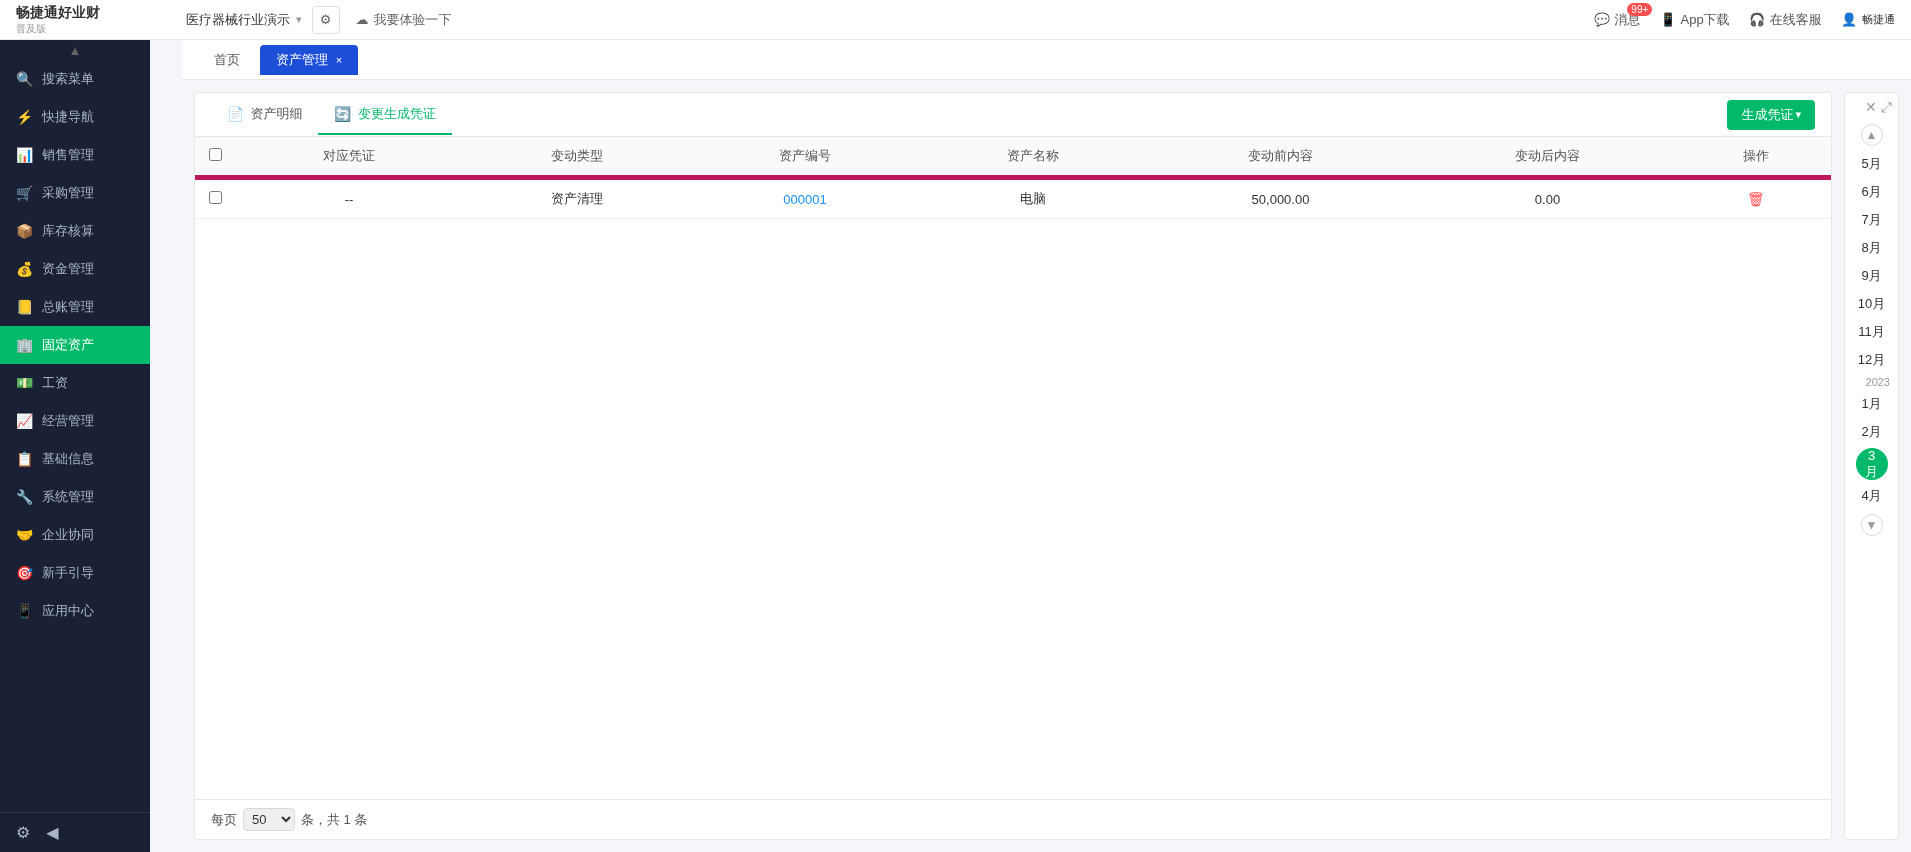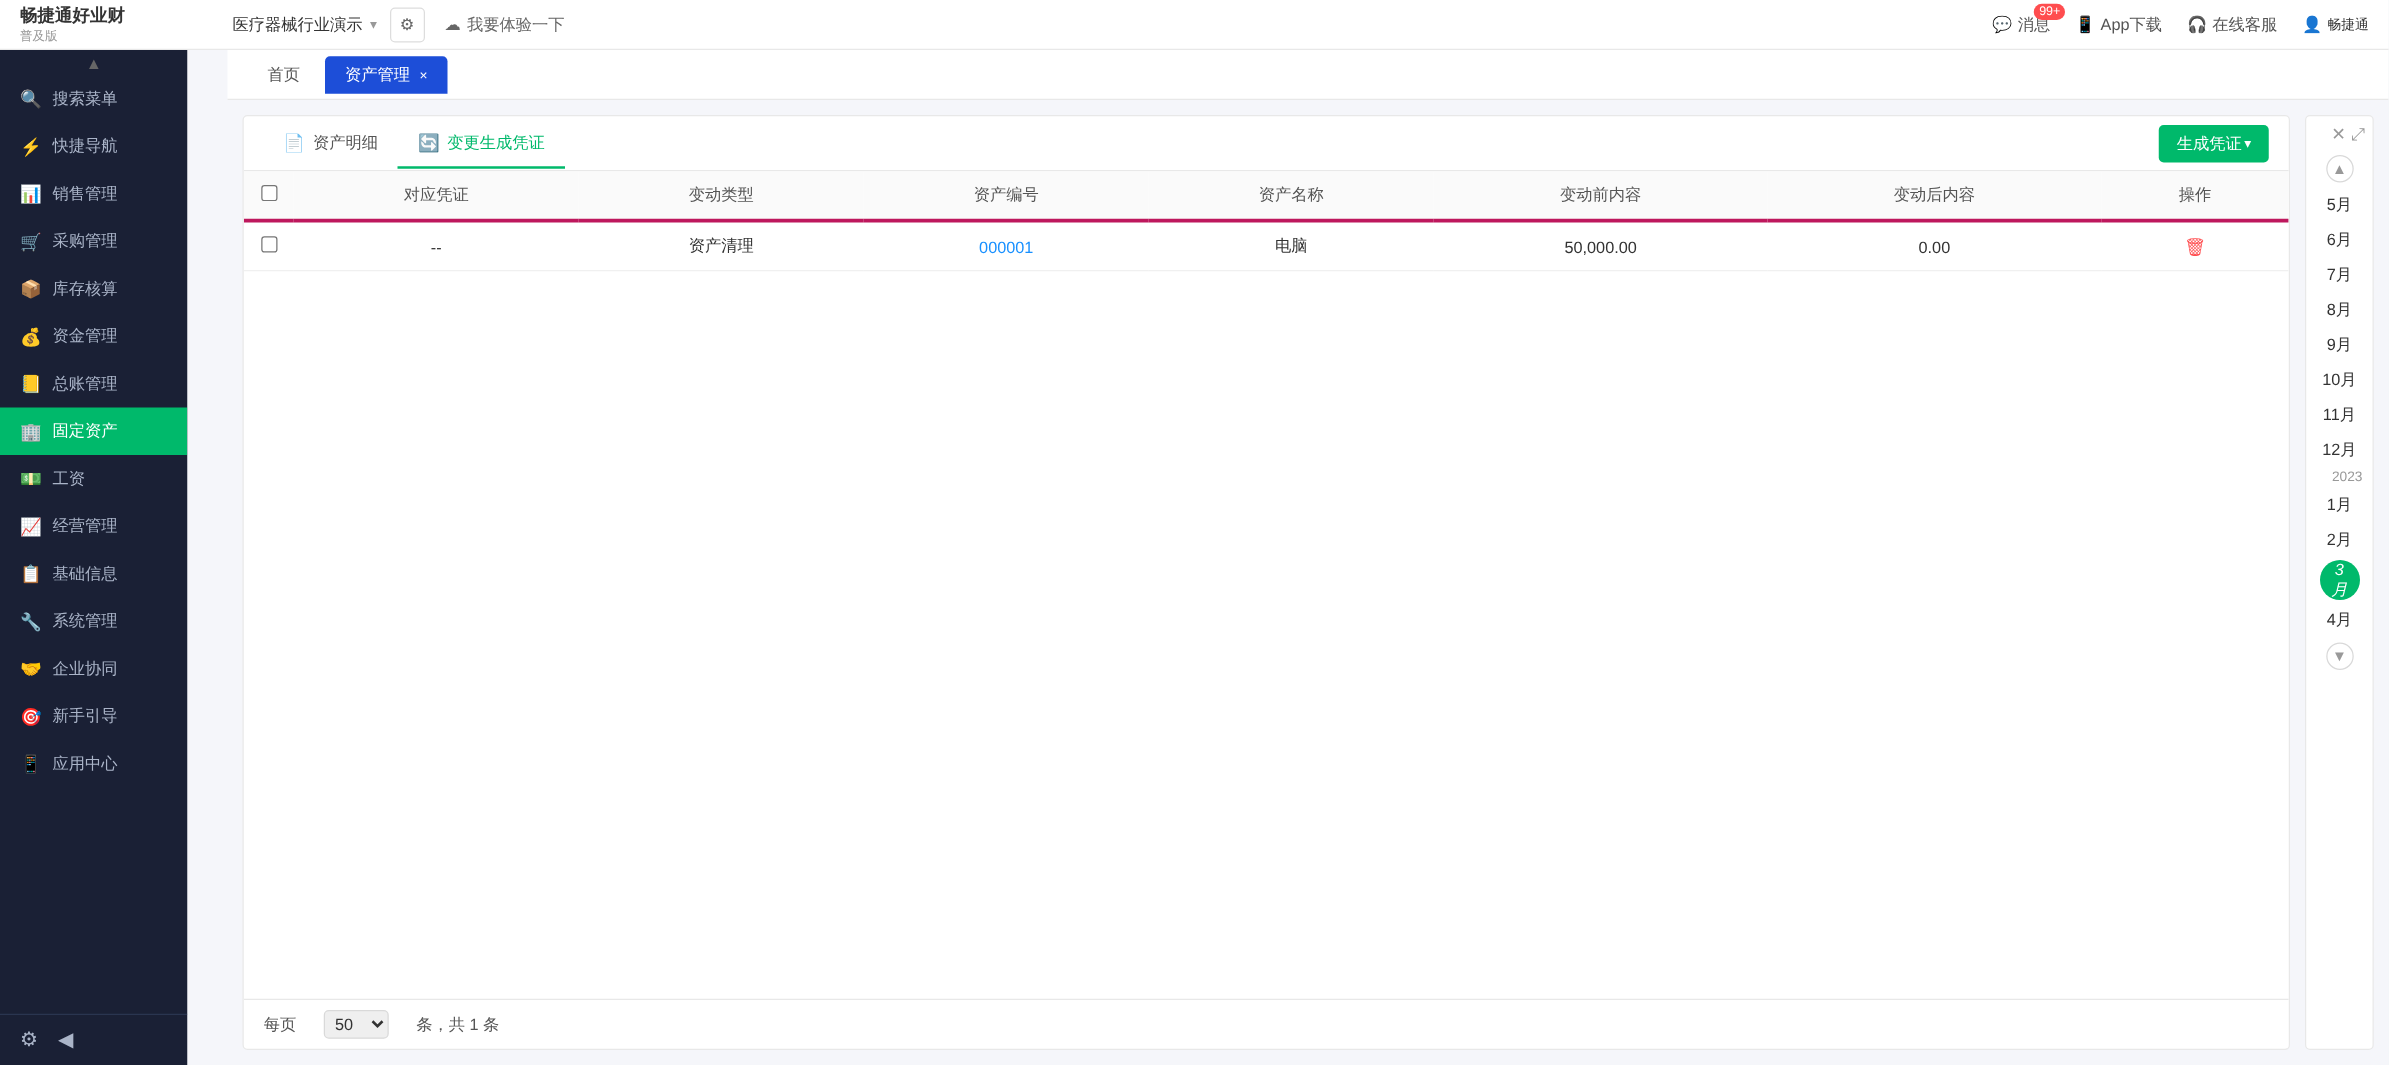--- a/index.html
+++ b/index.html
@@ -231,21 +231,21 @@
       border-collapse: collapse;
     }
     thead tr {
       background: #fafafa;
     }
     th {
       padding: 10px 12px;
       text-align: center;
       font-weight: normal;
       color: #555;
-      border-bottom: 3px solid #be185d;
+      border-bottom: 5px solid #be185d;
       font-size: 13px;
       white-space: nowrap;
     }
     td {
       padding: 10px 12px;
       text-align: center;
       border-bottom: 1px solid #f0f0f0;
       color: #333;
       font-size: 13px;
     }
@@ -258,21 +258,21 @@
       font-size: 14px;
     }
     .asset-code { color: #1890ff; }
 
     
     .pagination-bar {
       border-top: 1px solid #e8e8e8;
       padding: 8px 16px;
       display: flex;
       align-items: center;
-      gap: 22px;
+      gap: 6px;
       font-size: 13px;
       color: #555;
     }
     .per-page-select {
       border: 1px solid #d9d9d9;
       border-radius: 4px;
       padding: 2px 4px;
       font-size: 13px;
       color: #333;
     }
@@ -323,21 +323,20 @@
     .calendar-month.active {
       background: #00b96b;
       color: #fff;
       border-radius: 50%;
       margin: 2px auto;
       width: 32px;
       height: 32px;
       display: flex;
       align-items: center;
       justify-content: center;
-      font-style: italic;
     }
     .scroll-up-btn, .scroll-down-btn {
       width: 22px; height: 22px;
       border-radius: 50%;
       border: 1px solid #d9d9d9;
       display: flex; align-items: center; justify-content: center;
       cursor: pointer;
       font-size: 12px;
       color: #999;
       margin: 4px auto;

